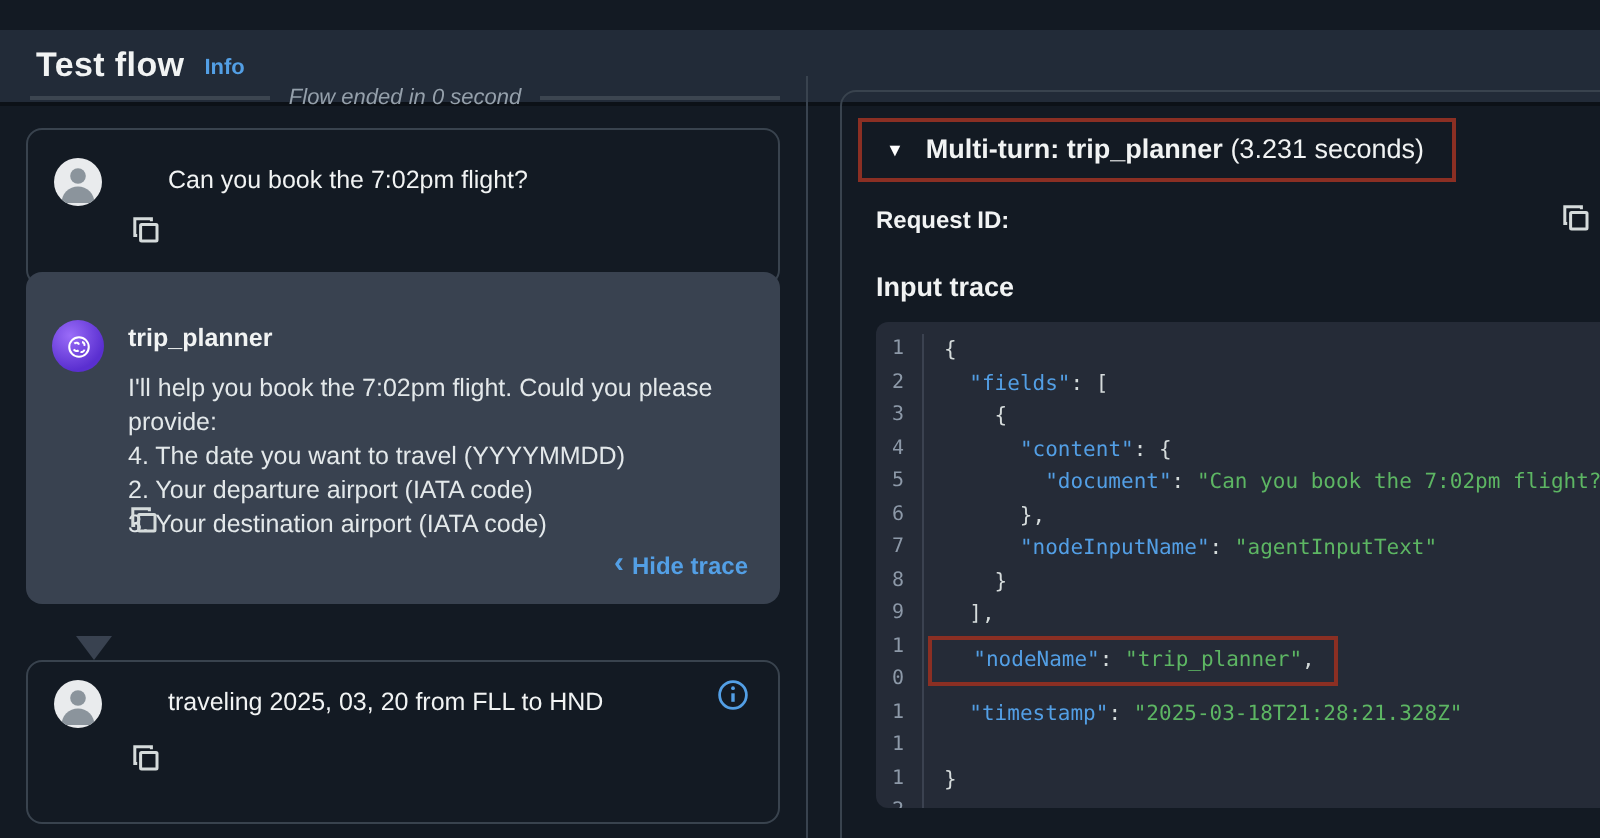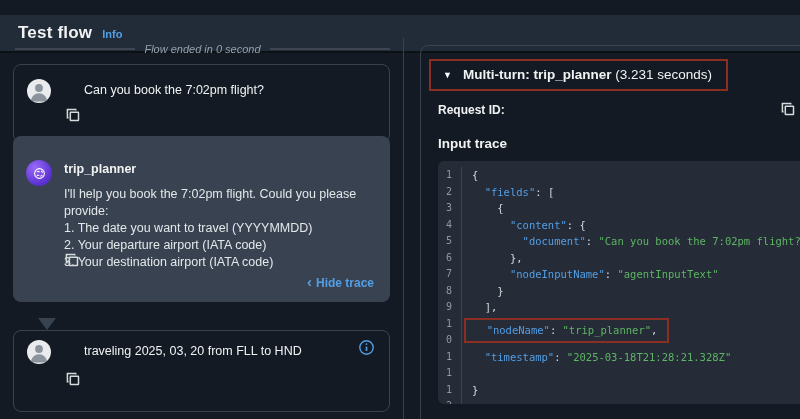--- a/index.html
+++ b/index.html
@@ -113,21 +113,21 @@
   <div class="bubble">
     <div style="position:absolute;left:13px;top:24px;" class="avatar-bot">
       <svg viewBox="0 0 16 16" width="15" height="15" fill="none" stroke="#ffffff" stroke-width="1.1">
         <circle cx="8" cy="8" r="5.2"></circle>
           <path d="M5.5 6.2c1-.9 2.2-.4 2.5.5M9.6 5.4c1 .1 1.6 1 1.2 2M5.2 9.3c.6.9 1.8 1.1 2.6.5M8.8 10.6c.9.3 1.9-.2 2.1-1.2"></path>
       </svg>
     </div>
     <div style="position:absolute;left:51px;top:26px;" class="bot-name">trip_planner</div>
     <div style="position:absolute;left:51px;top:44px;width:300px;" class="bot-lines" id="bot-lines">
         <p>I'll help you book the 7:02pm flight. Could you please provide:</p>
-        <p>1. The date you want to travel (YYYYMMDD)</p>
+        <p>4. The date you want to travel (YYYYMMDD)</p>
         <p>2. Your departure airport (IATA code)</p>
         <p>3. Your destination airport (IATA code)</p>
       </div>
     <span style="position:absolute;left:51px;top:116px;" class="copy-btn">
       <svg viewBox="0 0 16 16" fill="none" stroke="currentColor" stroke-width="1.5">
           <rect x="5.3" y="5.3" width="8.2" height="8.2" rx="0.5"></rect>
           <path d="M10.7 3.6V2.4H2.4v8.3h1.2"></path>
         </svg>
     </span>
     <span class="hide-trace">

